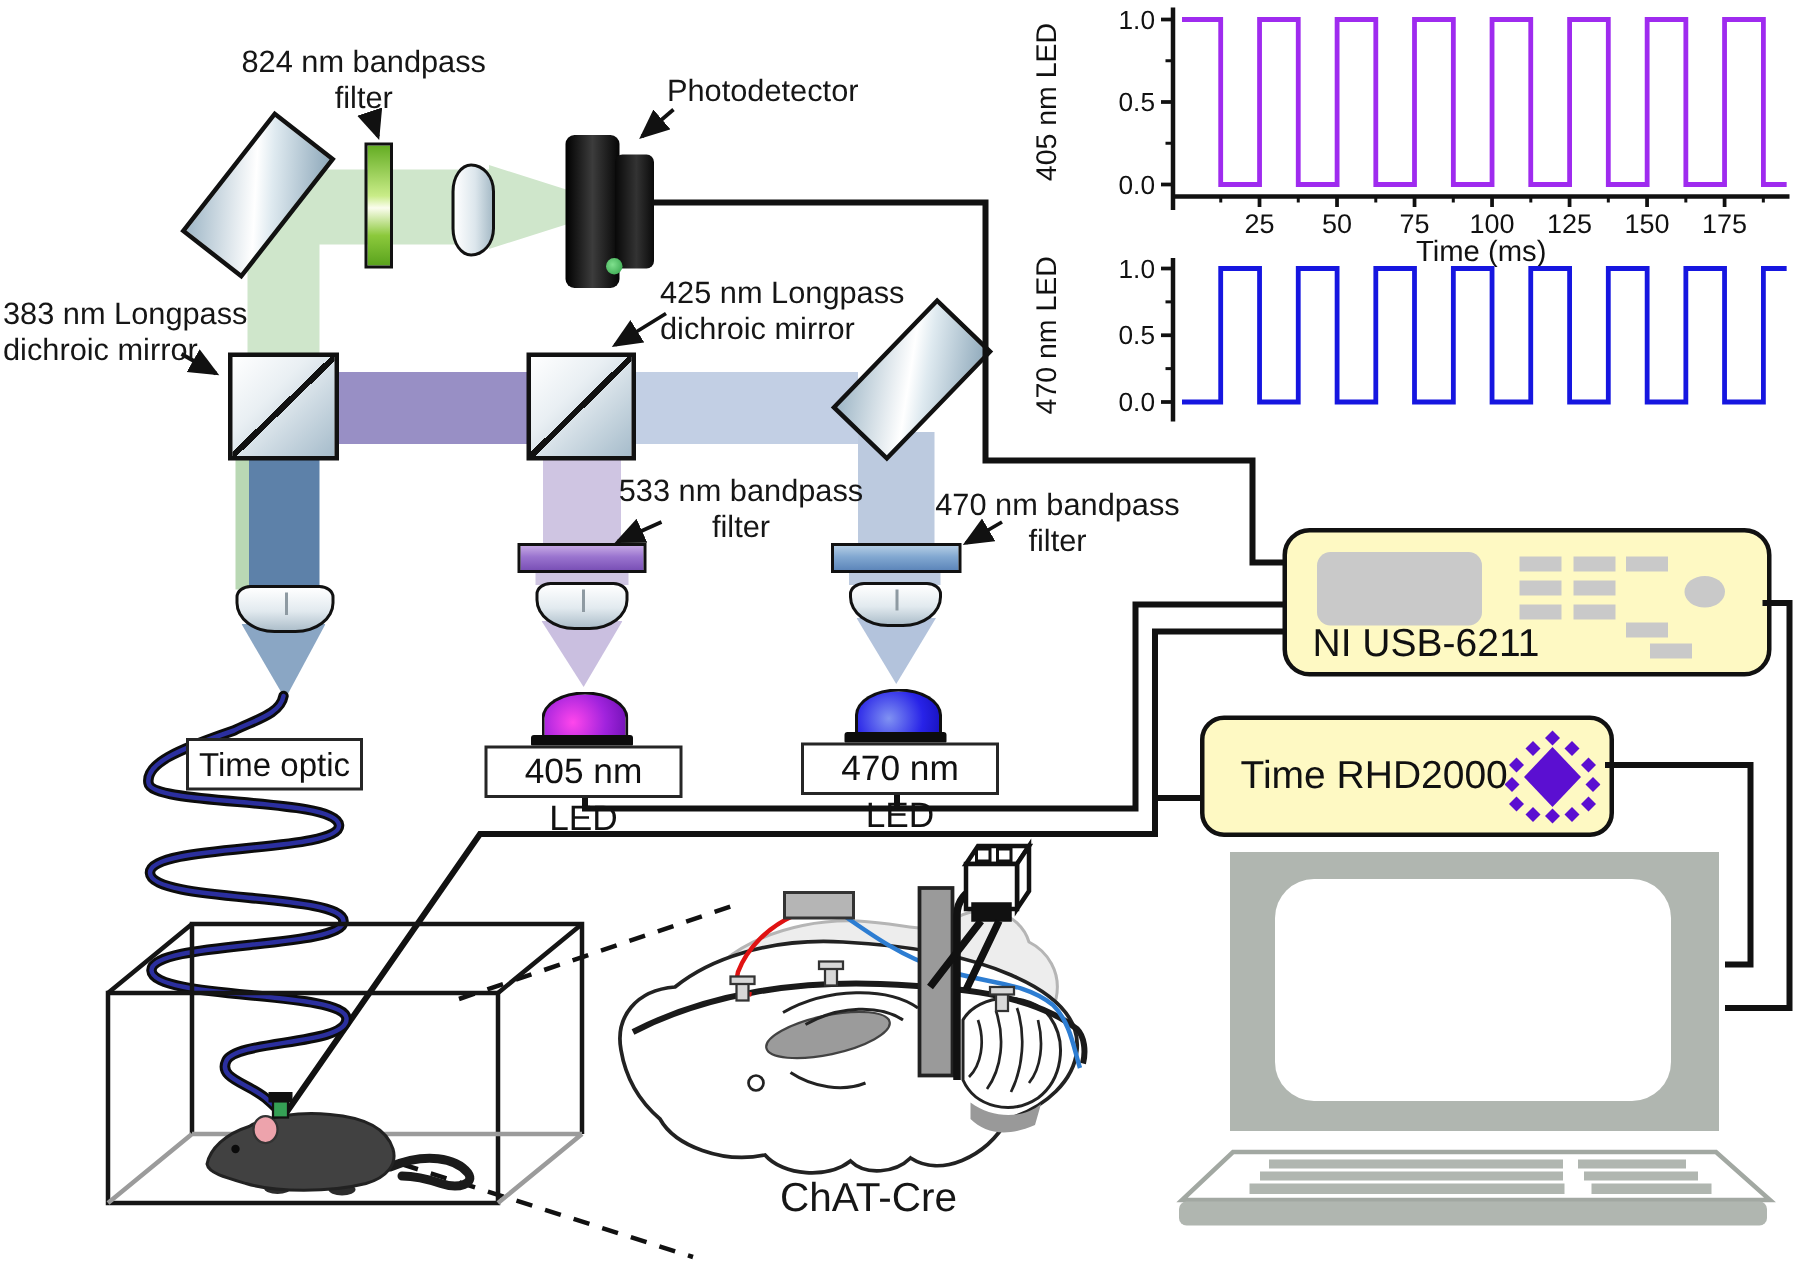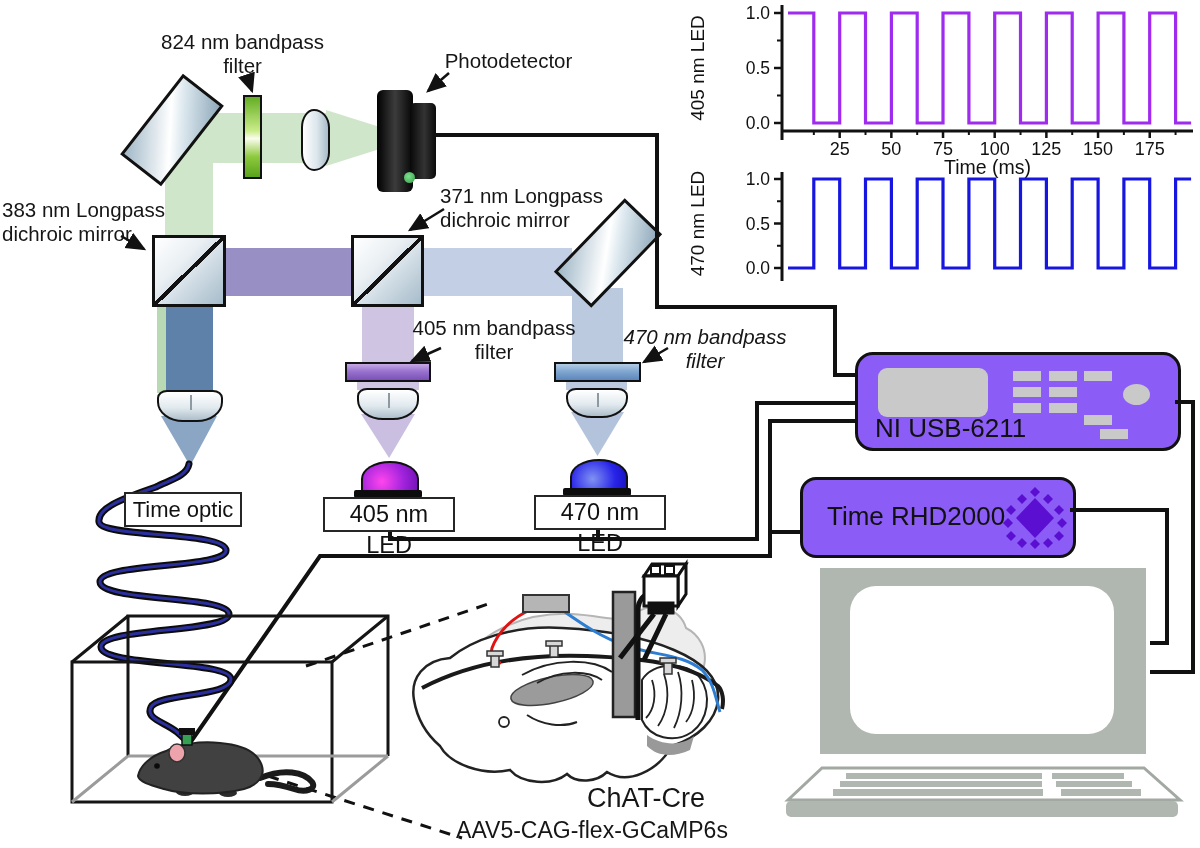--- a/index.html
+++ b/index.html
@@ -69,44 +69,44 @@
   #base405{left:354px;top:490px;width:68px;height:8px;}
   #base470{left:563px;top:488px;width:68px;height:8px;}
   
   .lbl{position:absolute;z-index:5;font-size:20.5px;line-height:24px;text-align:center;color:#161616;}
   .lbl.left{text-align:left;}
   #lbl-bp525{left:140px;top:30px;width:205px;}
   #lbl-photodetector{left:426px;top:49px;width:165px;}
   #lbl-lp525{left:2px;top:198px;width:195px;}
   #lbl-lp425{left:440px;top:184px;width:195px;}
   #lbl-bp405{left:398px;top:316px;width:192px;}
-  #lbl-bp470{left:609px;top:325px;width:192px;font-style:italic;}
+  #lbl-bp470{left:609px;top:325px;width:192px;}
   .iobox{position:absolute;z-index:5;background:#fff;border:2.5px solid #262626;
          text-align:center;color:#111;}
   #lbl-fiber{left:124px;top:492px;width:114px;height:31px;font-size:22px;line-height:31px;}
   #lbl-405led{left:323px;top:497px;width:128px;height:31px;font-size:23.5px;line-height:31px;}
   #lbl-470led{left:534px;top:495px;width:128px;height:31px;font-size:23.5px;line-height:31px;}
   
-  .device{position:absolute;z-index:2;background:#8b5cf6;border:3.5px solid #111;}
+  .device{position:absolute;z-index:2;background:#fef9c3;border:3.5px solid #111;}
   #ni{left:855px;top:352px;width:320px;height:93px;border-radius:18px;}
   #ni-display{position:absolute;left:20px;top:13px;width:110px;height:49px;background:#c9c9c9;border-radius:9px;}
   .nrect{position:absolute;width:28px;height:10px;background:#c9c9c9;}
   #ni-ellipse{position:absolute;left:265px;top:29px;width:27px;height:21px;background:#c9c9c9;border-radius:50%;}
   #ni-name{position:absolute;left:17px;top:58px;font-size:26px;color:#111;}
   #intan{left:800px;top:477px;width:270px;height:75px;border-radius:16px;}
   #intan-name{position:absolute;left:24px;top:21px;font-size:26px;color:#111;}
   #chip{position:absolute;left:200px;top:5px;}
   
   #monitor{left:820px;top:568px;width:326px;height:186px;background:#b0b6b0;z-index:2;}
   #screen{left:850px;top:586px;width:264px;height:148px;background:#fff;border-radius:26px;z-index:3;}
   
   #overlay{position:absolute;left:0;top:0;z-index:3;pointer-events:none;}
   #plots{position:absolute;left:688px;top:0;z-index:2;pointer-events:none;}
   #brain{position:absolute;left:402px;top:550px;z-index:2;pointer-events:none;}
-  #lbl-chat{left:505px;top:786px;width:200px;font-size:27px;z-index:5;text-align:right;}
+  #lbl-chat{left:520px;top:786px;width:200px;font-size:27px;z-index:5;text-align:left;}
   #lbl-aav{left:442px;top:818px;width:300px;font-size:23px;z-index:5;text-align:center;}
 </style>
 </head>
 <body>
 
 <div class="canvas">
 
   <div class="beam" id="beam-green-h"></div>
   <div class="beam" id="beam-green-cone"></div>
   <div class="beam" id="beam-green-v"></div>
@@ -183,36 +183,35 @@
   <div class="lbl" id="lbl-bp525">
     <span style="display:block">824 nm bandpass</span>
     <span style="display:block">filter</span>
   </div>
   <div class="lbl" id="lbl-photodetector">Photodetector</div>
   <div class="lbl left" id="lbl-lp525">
     <span style="display:block">383 nm Longpass</span>
     <span style="display:block">dichroic mirror</span>
   </div>
   <div class="lbl left" id="lbl-lp425">
-    <span style="display:block">371 nm Longpass</span>
+    <span style="display:block">425 nm Longpass</span>
     <span style="display:block">dichroic mirror</span>
   </div>
   <div class="lbl" id="lbl-bp405">
-    <span style="display:block">405 nm bandpass</span>
+    <span style="display:block">533 nm bandpass</span>
     <span style="display:block">filter</span>
   </div>
   <div class="lbl" id="lbl-bp470">
     <span style="display:block">470 nm bandpass</span>
     <span style="display:block">filter</span>
   </div>
   <div class="iobox" id="lbl-fiber">Time optic</div>
   <div class="iobox" id="lbl-405led">405 nm LED</div>
   <div class="iobox" id="lbl-470led">470 nm LED</div>
   <div class="lbl" id="lbl-chat">ChAT-Cre</div>
-  <div class="lbl" id="lbl-aav">AAV5-CAG-flex-GCaMP6s</div>
 
   <svg id="plots" width="512" height="292">
       <g font-family="&quot;Liberation Sans&quot;, sans-serif">
         <line x1="94" y1="5" x2="94" y2="140" stroke="#111" stroke-width="3"></line>
         <line x1="86" y1="13" x2="94" y2="13" stroke="#111" stroke-width="2.5"></line>
         <text x="82" y="19" text-anchor="end" font-size="17.5" fill="#111">1.0</text>
         <line x1="86" y1="68" x2="94" y2="68" stroke="#111" stroke-width="2.5"></line>
         <text x="82" y="74" text-anchor="end" font-size="17.5" fill="#111">0.5</text>
         <line x1="86" y1="123" x2="94" y2="123" stroke="#111" stroke-width="2.5"></line>
         <text x="82" y="129" text-anchor="end" font-size="17.5" fill="#111">0.0</text>

